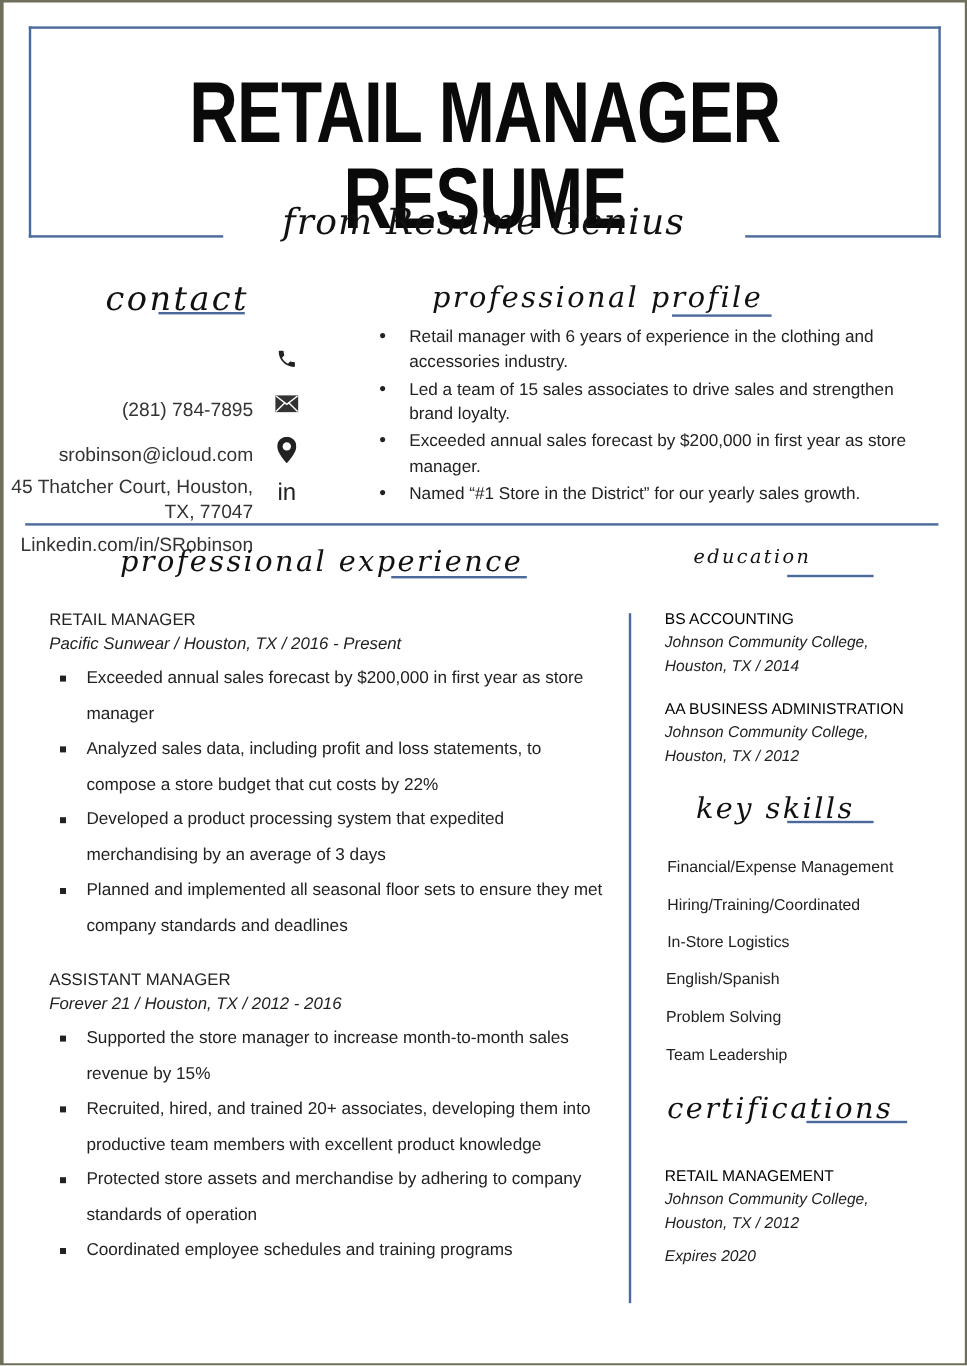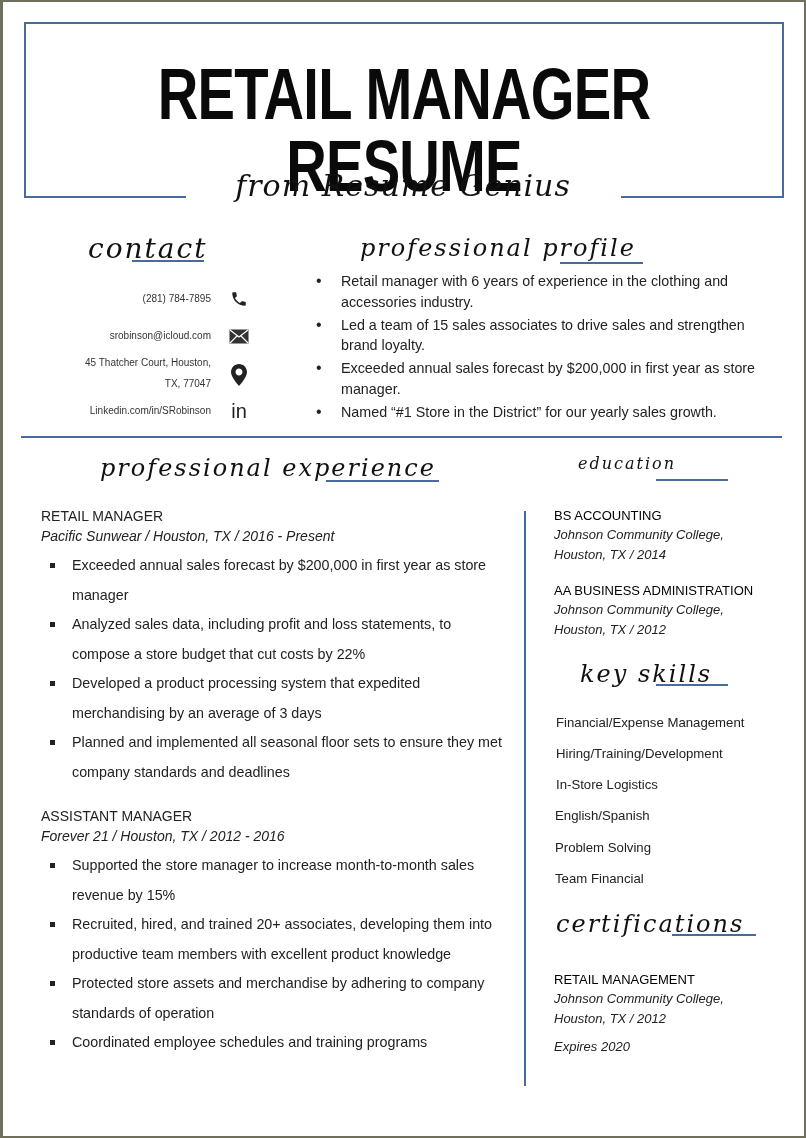--- a/index.html
+++ b/index.html
@@ -6,21 +6,21 @@
   html, body { width: 806px; height: 1138px; background: #ffffff; overflow: hidden; }
   body { font-family: "Liberation Sans", "DejaVu Sans", sans-serif; color: #222; position: relative; }
   .page { position: absolute; left: 0; top: 0; width: 806px; height: 1138px; border: 2px solid #6f6f5c; border-left-width: 3px; }
   .header-box { position: absolute; left: 24px; top: 22px; width: 760px; height: 176px; border: 2px solid #4a6a9c; border-bottom: none; }
   .header-line-left { position: absolute; left: 24px; top: 196px; width: 162px; height: 2px; background: #4a6a9c; }
   .header-line-right { position: absolute; left: 621px; top: 196px; width: 163px; height: 2px; background: #4a6a9c; }
   .title { position: absolute; left: 24px; top: 58px; width: 760px; text-align: center; font-family: "Liberation Sans", sans-serif; font-weight: bold; font-size: 72px; letter-spacing: -1px; color: #0a0a0a; transform: scaleX(0.78); transform-origin: center; line-height: 1; }
   .subtitle { position: absolute; left: 190px; top: 168px; width: 426px; text-align: center; font-family: "DejaVu Serif", serif; font-style: italic; font-size: 30px; color: #111; letter-spacing: 1px; }
   .script { font-family: "DejaVu Serif", serif; font-style: italic; color: #111; letter-spacing: 2px; position: absolute; white-space: nowrap; }
   .uline { position: absolute; height: 2px; background: #4a6a9c; }
-  .contact-row { position: absolute; right: 595px; text-align: right; font-size: 10px; color: #333; line-height: 20px; }
+  .contact-row { position: absolute; right: 595px; text-align: right; font-size: 16px; color: #333; line-height: 20px; margin-top: 44px; }
   .contact-icon { position: absolute; left: 228px; width: 22px; height: 22px; display: flex; align-items: center; justify-content: center; }
   .profile-list { position: absolute; left: 316px; top: 271px; width: 460px; list-style: none; }
   .profile-list li { position: relative; padding-left: 25px; font-size: 14.3px; line-height: 20.5px; color: #222; margin-bottom: 2.5px; }
   .profile-list li::before { content: "•"; position: absolute; left: 0; top: 0; font-size: 16px; }
   .divider-h { position: absolute; left: 21px; top: 436px; width: 761px; height: 2px; background: #4a6a9c; }
   .divider-v { position: absolute; left: 524px; top: 511px; width: 2px; height: 575px; background: #4a6a9c; }
   .job { position: absolute; left: 41px; width: 470px; }
   .job-title { font-size: 14px; color: #222; line-height: 20px; }
   .job-sub { font-size: 14px; font-style: italic; color: #222; line-height: 21px; }
   .job-list { list-style: none; margin-top: 4px; }
@@ -120,25 +120,25 @@
 <div class="side-block" style="top:581px;">
   <div class="side-title">AA BUSINESS ADMINISTRATION</div>
   <div class="side-sub">Johnson Community College,</div>
   <div class="side-sub">Houston, TX  / 2012</div>
 </div>
 
 <div class="script" style="left:580px; top:660px; font-size:24px;">key skills</div>
 <div class="uline" style="left:656px; top:684px; width:72px;"></div>
 
 <div class="skill" style="top:715px;">Financial/Expense Management</div>
-<div class="skill" style="top:746px;">Hiring/Training/Development</div>
+<div class="skill" style="top:746px;">Hiring/Training/Coordinated</div>
 <div class="skill" style="top:777px;">In-Store Logistics</div>
 <div class="skill" style="top:808px; left:555px;">English/Spanish</div>
 <div class="skill" style="top:840px; left:555px;">Problem Solving</div>
-<div class="skill" style="top:871px; left:555px;">Team Financial</div>
+<div class="skill" style="top:871px; left:555px;">Team Leadership</div>
 
 <div class="script" style="left:556px; top:910px; font-size:24px;">certifications</div>
 <div class="uline" style="left:672px; top:934px; width:84px;"></div>
 
 <div class="side-block" style="top:970px;">
   <div class="side-title">RETAIL MANAGEMENT</div>
   <div class="side-sub">Johnson Community College,</div>
   <div class="side-sub">Houston, TX  / 2012</div>
 </div>
 <div class="side-block" style="top:1037px;">

